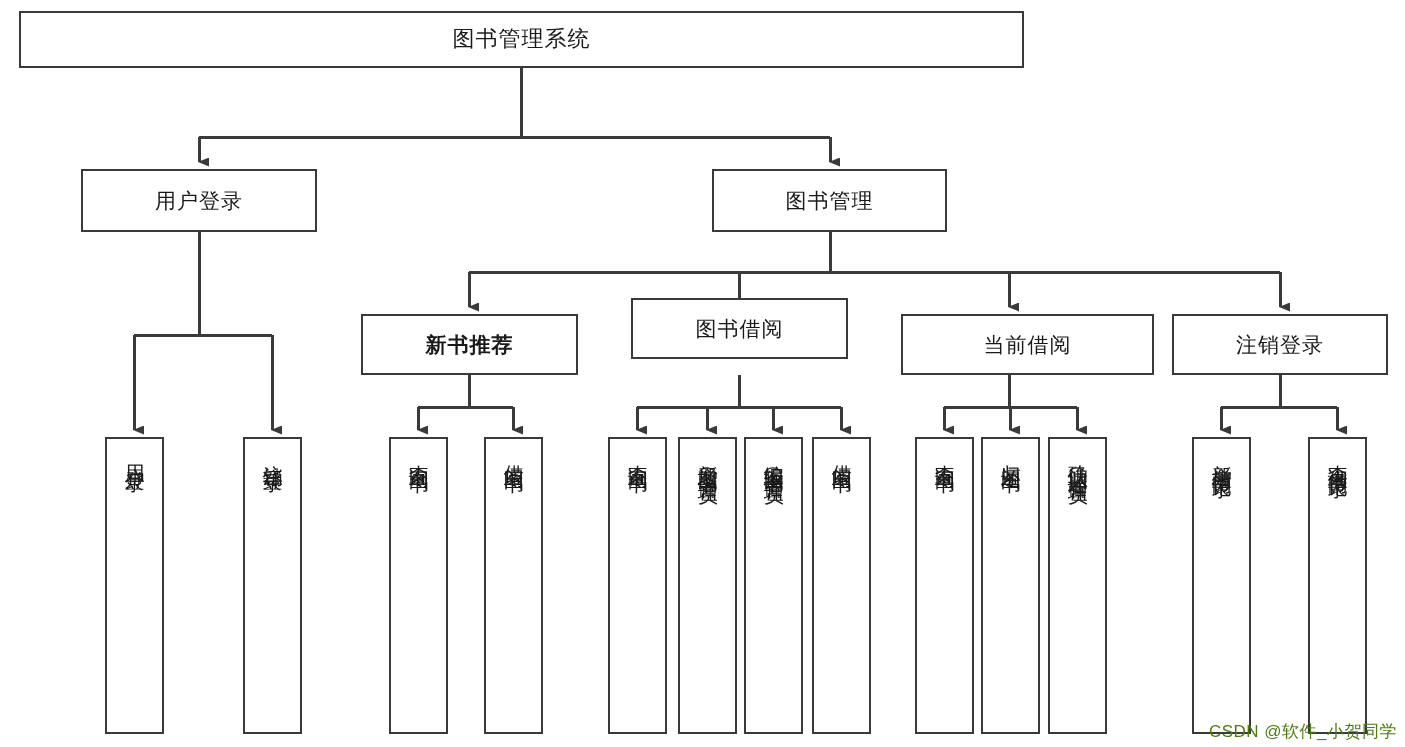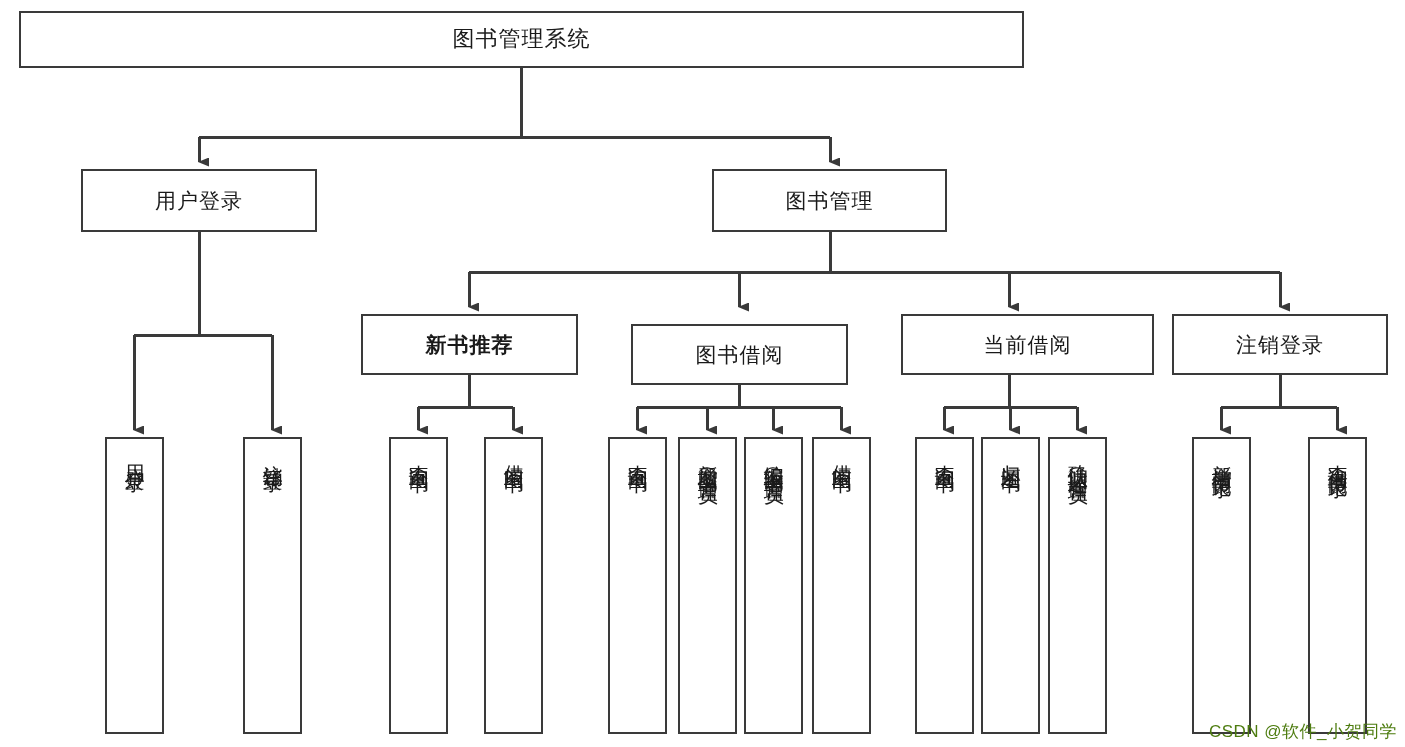--- a/index.html
+++ b/index.html
@@ -127,21 +127,21 @@
   <div class="node h" style="left: 81px; top: 169px; width: 236px; height: 63px;">
     <span>用户登录</span>
   </div>
   <div class="node h" style="left: 712px; top: 169px; width: 235px; height: 63px;">
     <span>图书管理</span>
   </div>
 
   <div class="node h" style="left: 361px; top: 314px; width: 217px; height: 61px; font-weight: bold;">
     <span>新书推荐</span>
   </div>
-  <div class="node h" style="left: 631px; top: 324px; width: 217px; height: 61px;">
+  <div class="node h" style="left: 631px; top: 298px; width: 217px; height: 61px;">
     <span>图书借阅</span>
   </div>
   <div class="node h" style="left: 901px; top: 314px; width: 253px; height: 61px;">
     <span>当前借阅</span>
   </div>
   <div class="node h" style="left: 1172px; top: 314px; width: 216px; height: 61px;">
     <span>注销登录</span>
   </div>
 
   <div class="node leaf" style="left: 105px; top: 437px; width: 59px; height: 297px;">

